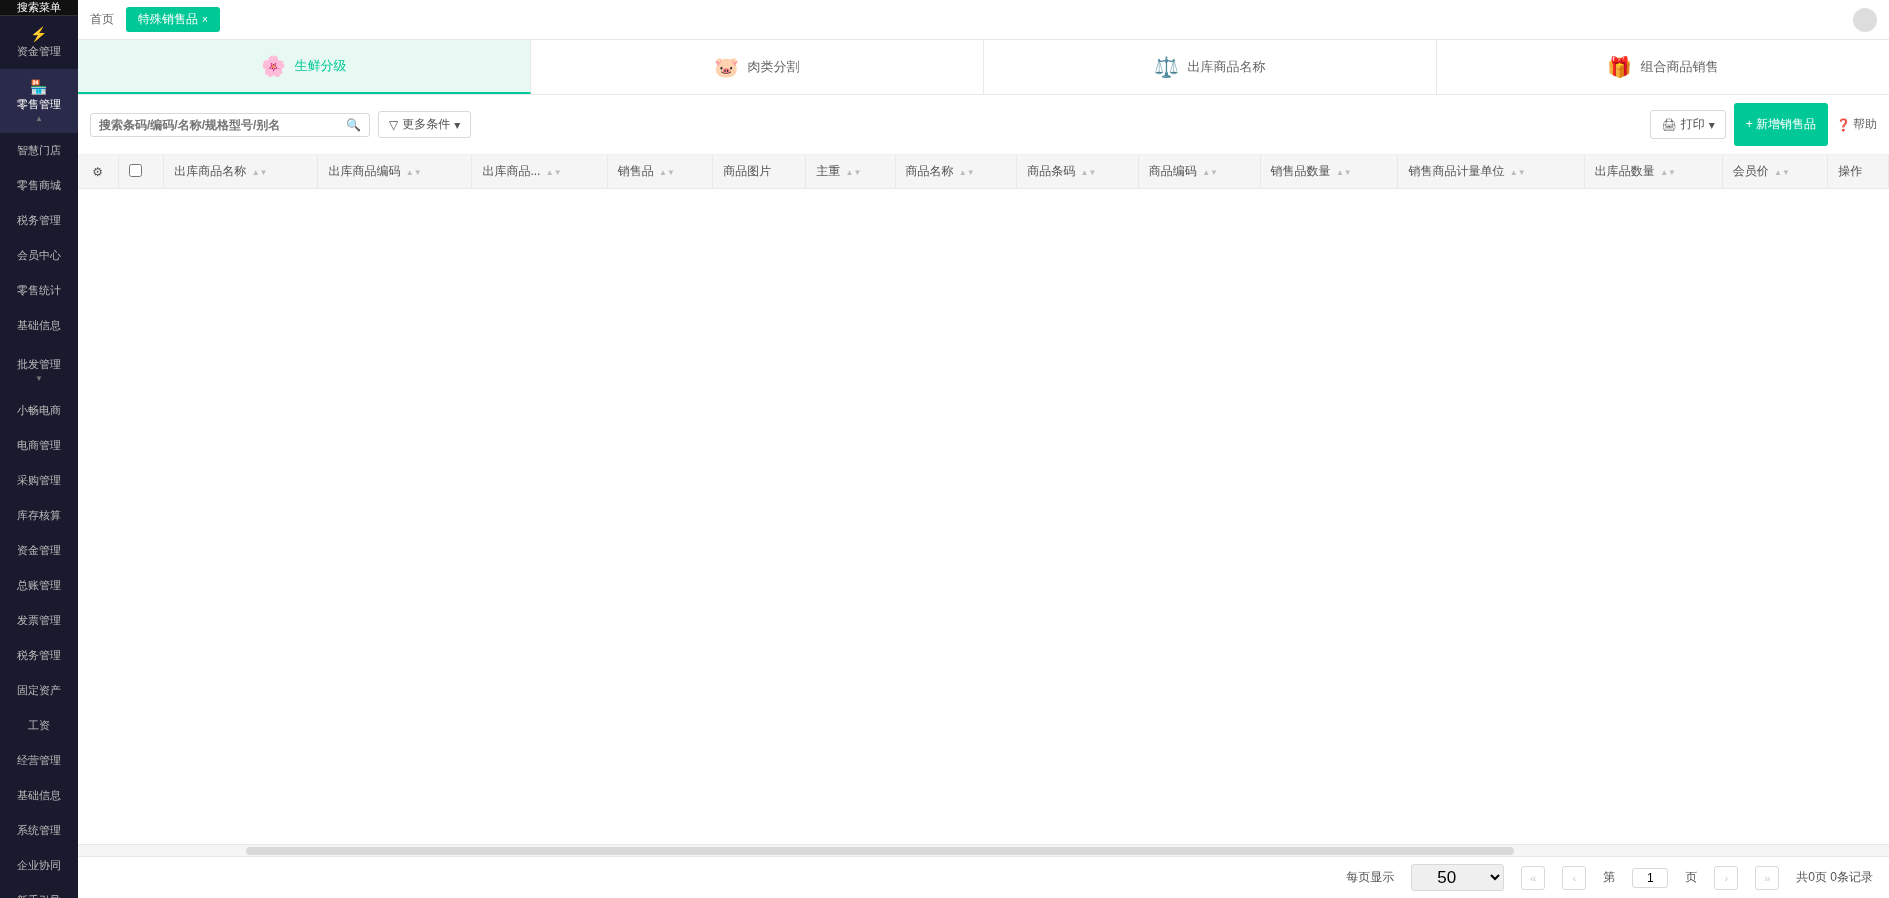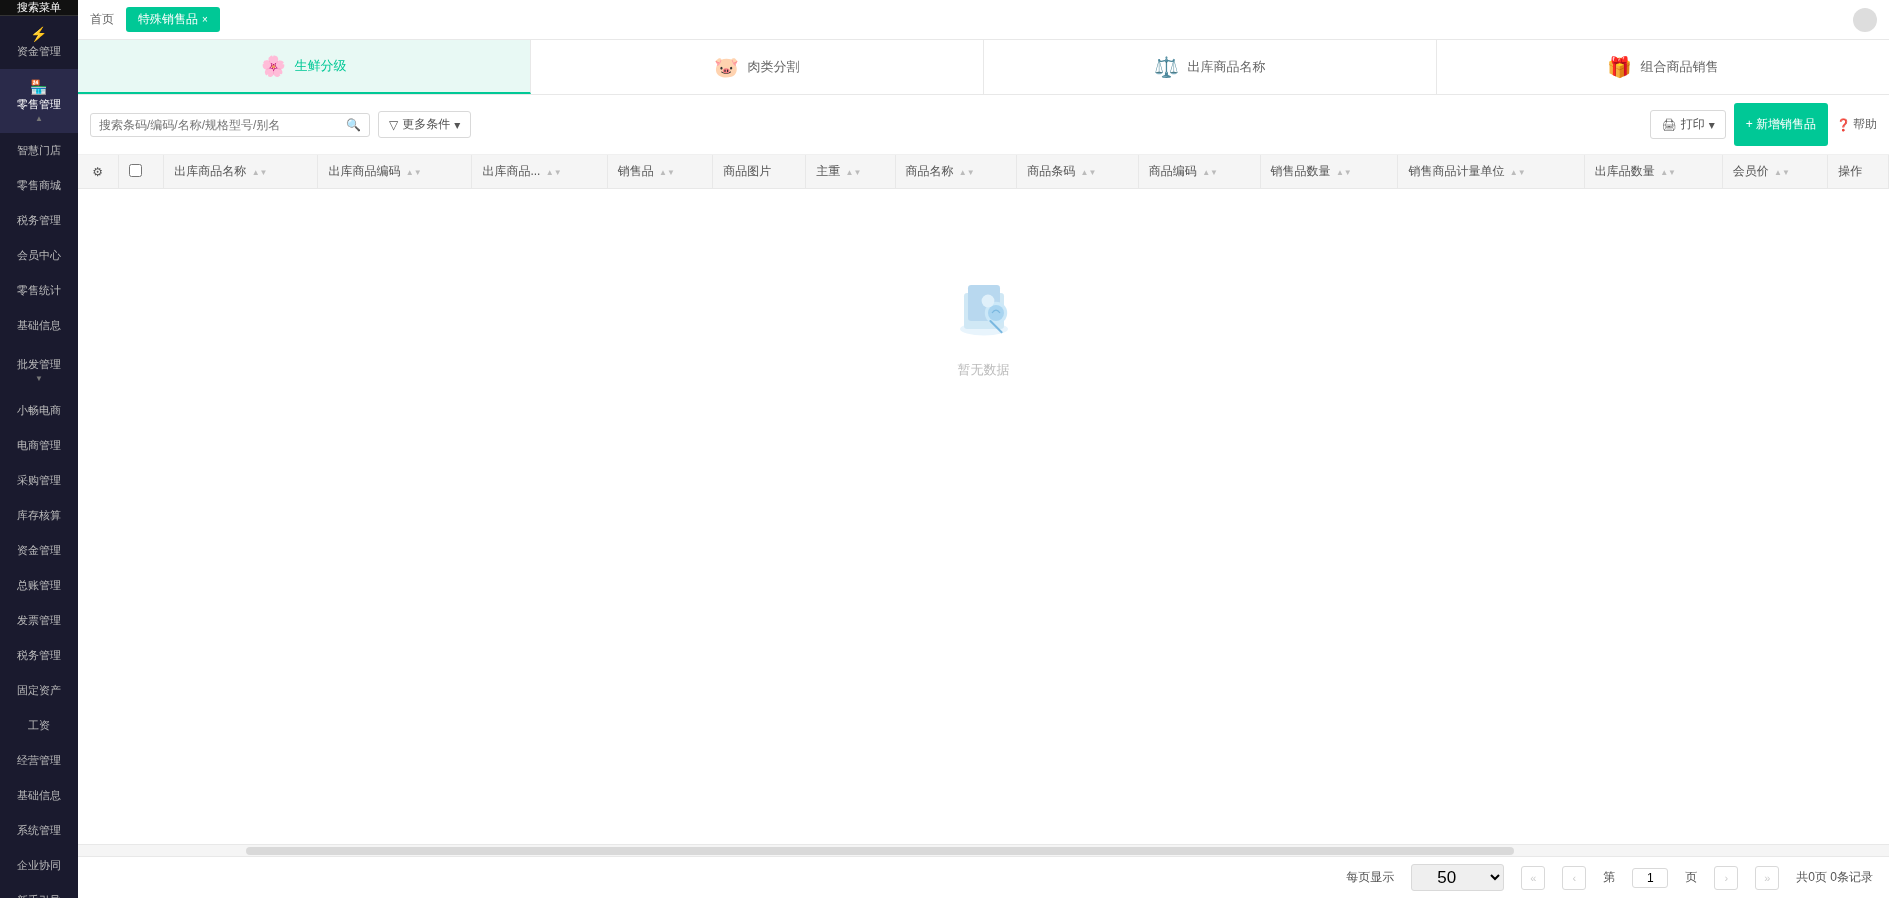--- a/index.html
+++ b/index.html
@@ -134,20 +134,21 @@
       width: 280px;
       gap: 4px;
     }
     .search-box input {
       border: none;
       outline: none;
       font-size: 12px;
       color: #4c1d95;
       width: 100%;
       background: transparent;
+      font-weight: bold;
     }
     .search-icon { color: #999; font-size: 12px; cursor: pointer; }
     .filter-btn {
       display: flex;
       align-items: center;
       gap: 4px;
       padding: 4px 10px;
       border: 1px solid #d9d9d9;
       border-radius: 3px;
       cursor: pointer;
@@ -499,33 +500,20 @@
             </th>
             <th>
               <span>操作</span>
             </th>
           </tr>
         </thead>
         <tbody>
         </tbody>
       </table>
 
-      <div class="empty-state">
-        <svg class="empty-icon" viewBox="0 0 100 80" fill="none" xmlns="http://www.w3.org/2000/svg">
-          <ellipse cx="50" cy="65" rx="30" ry="8" fill="#e8f4fc"></ellipse>
-          <rect x="25" y="20" width="50" height="45" rx="4" fill="#d0e8f5"></rect>
-          <rect x="30" y="10" width="40" height="45" rx="4" fill="#b8d8ef"></rect>
-          <circle cx="65" cy="45" r="14" fill="#cce8f8"></circle>
-          <circle cx="65" cy="45" r="10" fill="#a8d4f0"></circle>
-          <path d="M60 45 Q65 38 70 45" stroke="#7ab8e0" stroke-width="1.5" fill="none"></path>
-          <circle cx="55" cy="30" r="8" fill="#e0f0fa"></circle>
-          <path d="M58 55 L72 69" stroke="#7ab8e0" stroke-width="2.5" stroke-linecap="round"></path>
-        </svg>
-        <span class="empty-text">暂无数据</span>
-      </div>
     </div>
 
     <div class="scroll-bar-area">
       <div class="scroll-bar-inner"></div>
     </div>
 
     <div class="pagination">
       <div class="pagination-left">
         <span>每页显示</span>
         <select class="page-size-select">

